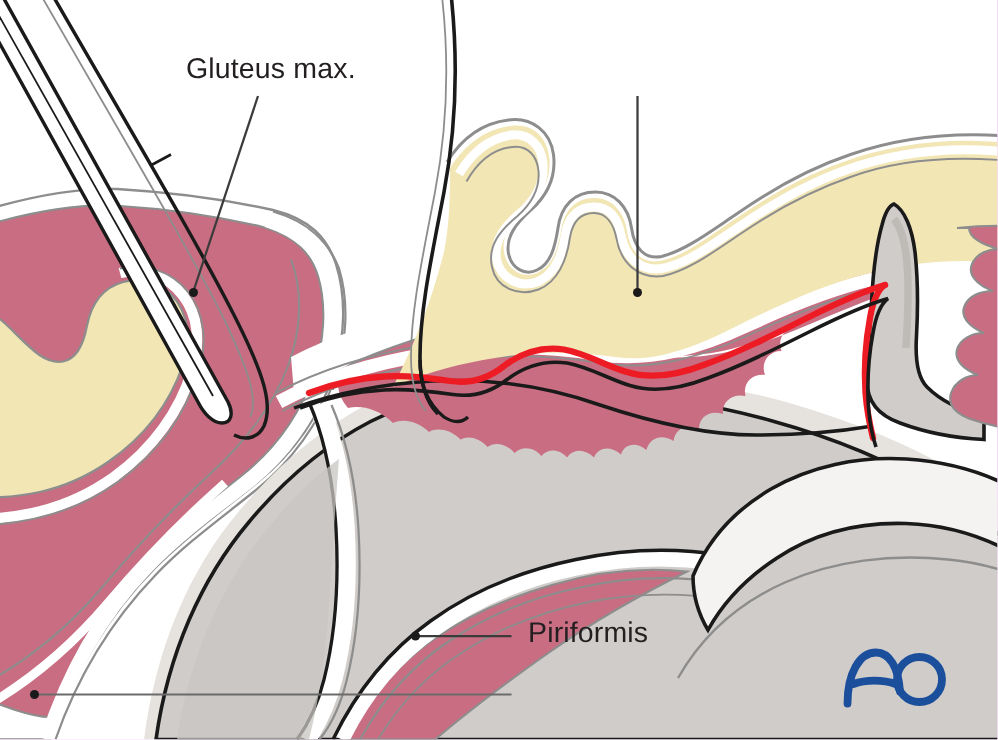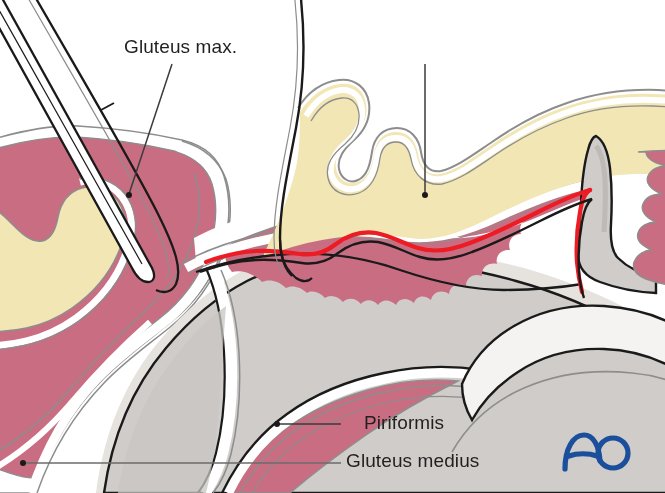--- a/index.html
+++ b/index.html
@@ -30,21 +30,21 @@
     position: absolute;
     font-family: "Liberation Sans", sans-serif;
     font-size: 19px;
     font-weight: 400;
     color: #231f20;
     white-space: nowrap;
     letter-spacing: 0.1px;
   }
   #label-gluteus-max { left: 124px; top: 36px; }
   #label-multifidi   { left: 411px; top: 36px; }
-  #label-piriformis  { left: 364px; top: 412px; text-align: center; }
+  #label-piriformis  { left: 352px; top: 412px; text-align: center; }
   #label-gluteus-med { left: 346px; top: 450px; }
   .logo-wrap {
     position: absolute;
     left: 561px;
     top: 429px;
     width: 72px;
     height: 44px;
   }
 </style>
 </head>
@@ -427,21 +427,20 @@
       </g>
 
     </g>
   </svg>
 
   <div class="anno-label" id="label-gluteus-max">Gluteus max.</div>
 
 
   <div class="anno-label" id="label-piriformis">Piriformis</div>
 
-  <div class="anno-label" id="label-gluteus-med">Gluteus medius</div>
 
   <div class="logo-wrap">
     <svg viewBox="0 0 72 44" width="72" height="44">
 
       <path d="M 4,40 C 4,20 12,6 23,6 C 32,6 38,16 39,32
                M 8,27 C 16,24 28,24 36,27" fill="none" stroke="#1b4f9c" stroke-width="5.2" stroke-linecap="round" stroke-linejoin="round"></path>
 
       <circle cx="52" cy="24" r="15" fill="none" stroke="#1b4f9c" stroke-width="5.2"></circle>
     </svg>
   </div>

